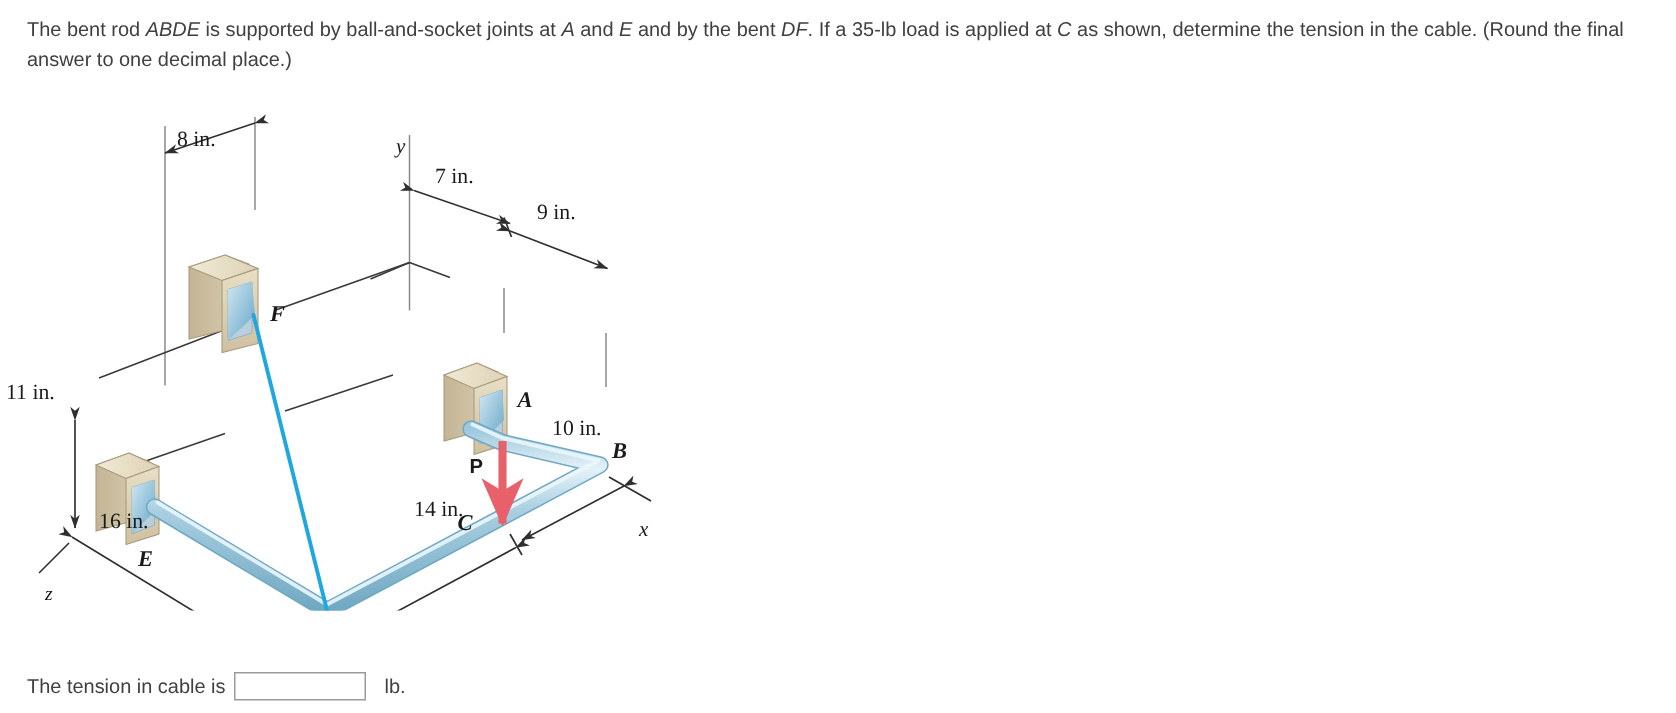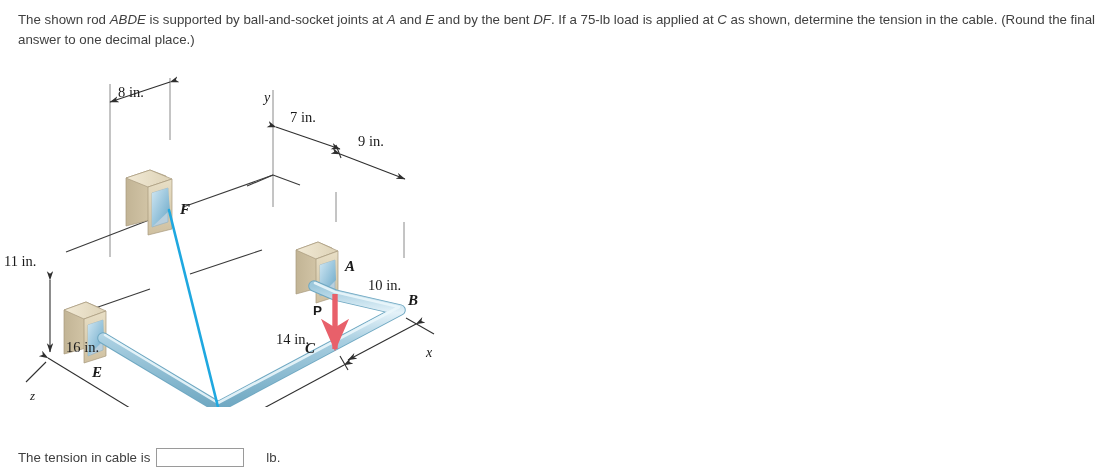--- a/index.html
+++ b/index.html
@@ -20,27 +20,27 @@
   #answer-row{
     position:absolute;left:18px;top:448px;
     display:flex;align-items:center;font-size:13.3px;color:#404040;
   }
   #answer-input{
     width:88px;height:19px;margin:0 6px;
     border:1px solid #9a9a9a;background:#ffffff;
     font-family:"Liberation Sans",sans-serif;font-size:13px;
     padding:0 3px;color:#222;box-sizing:border-box;
   }
-  .unit-label{margin-left:16px;}
+  .unit-label{margin-left:6px;}
 </style>
 </head>
 <body>
 
 <div id="problem-statement">
-  <span>The shown rod </span><i>ABDE</i><span> is supported by ball-and-socket joints at </span><i>A</i><span> and </span><i>E</i><span> and by the bent </span><i>DF</i><span>. If a 75-lb load is applied at </span><i>C</i><span> as shown, determine the tension in the cable. (Round the final answer to one decimal place.)</span>
+  <span>The bent rod </span><i>ABDE</i><span> is supported by ball-and-socket joints at </span><i>A</i><span> and </span><i>E</i><span> and by the bent </span><i>DF</i><span>. If a 35-lb load is applied at </span><i>C</i><span> as shown, determine the tension in the cable. (Round the final answer to one decimal place.)</span>
 </div>
 
 <div id="figure-wrap">
 <svg id="figure-svg" width="500" height="345" viewBox="0 0 500 345" xmlns="http://www.w3.org/2000/svg">
   <defs>
     <linearGradient id="rodGrad" x1="0" y1="0" x2="0" y2="1">
       <stop offset="0%" stop-color="#9cc8dc"></stop>
       <stop offset="22%" stop-color="#e4f2f9"></stop>
       <stop offset="45%" stop-color="#a9cfe1"></stop>
       <stop offset="100%" stop-color="#6fa8c2"></stop>

